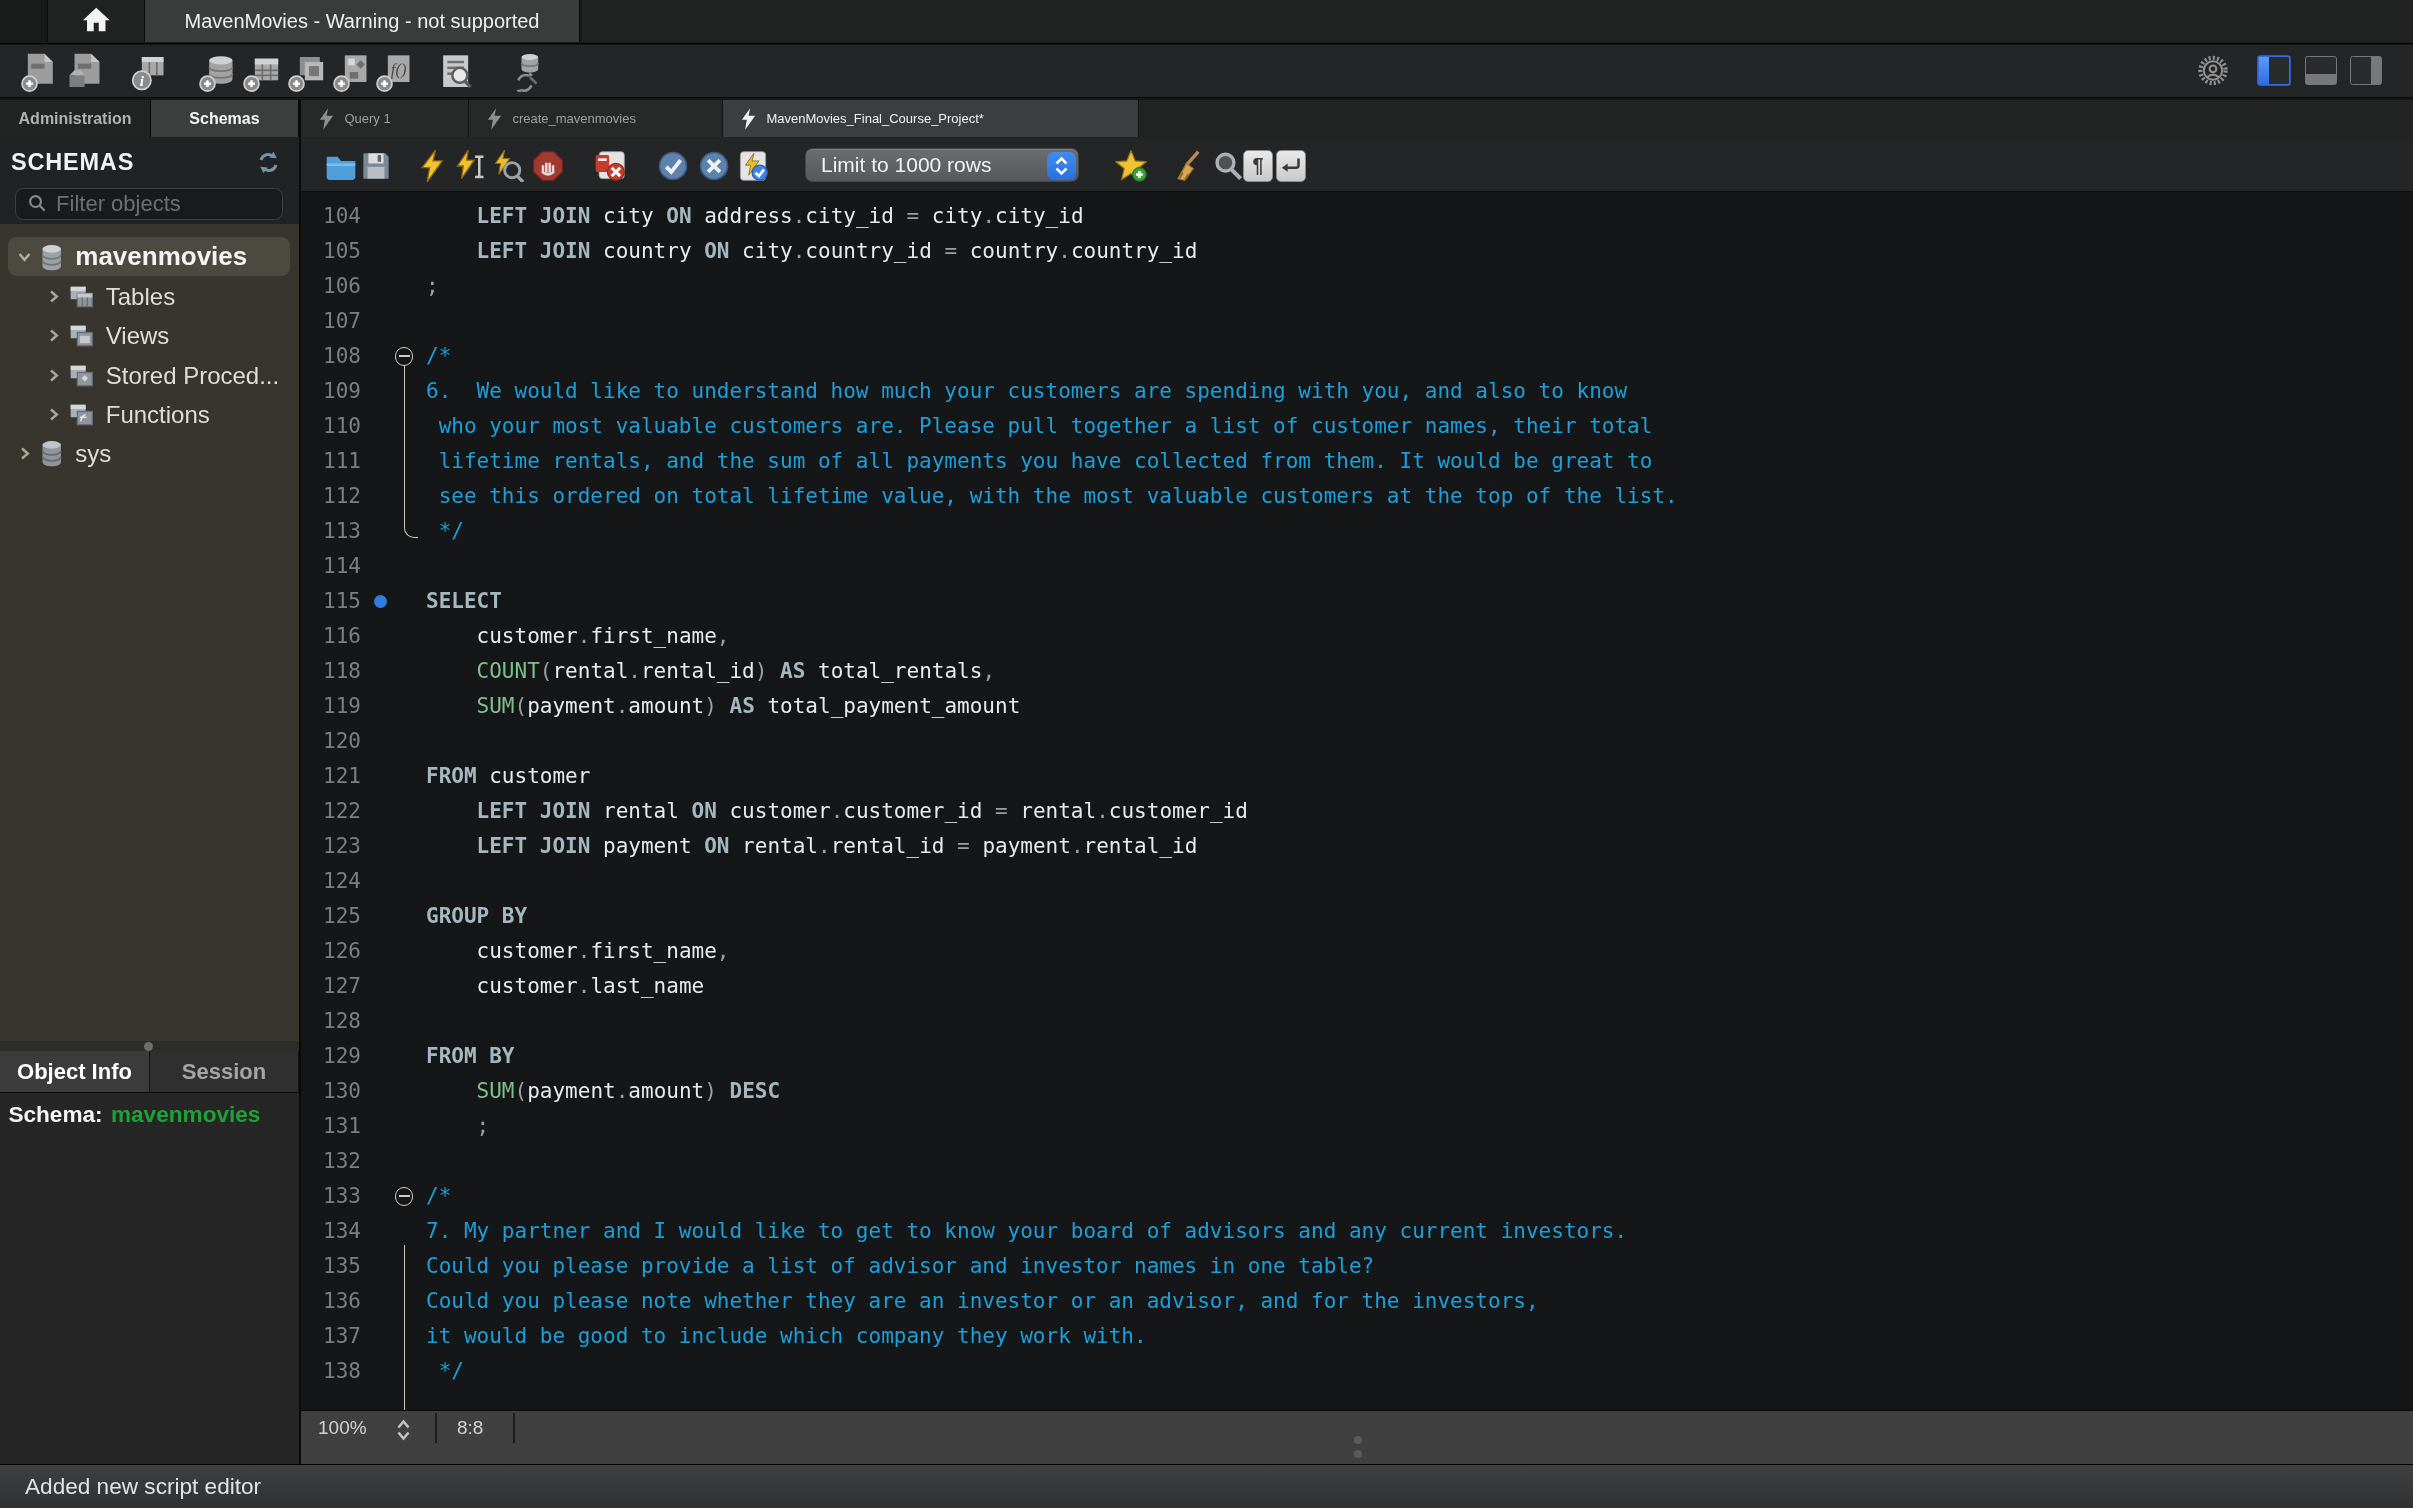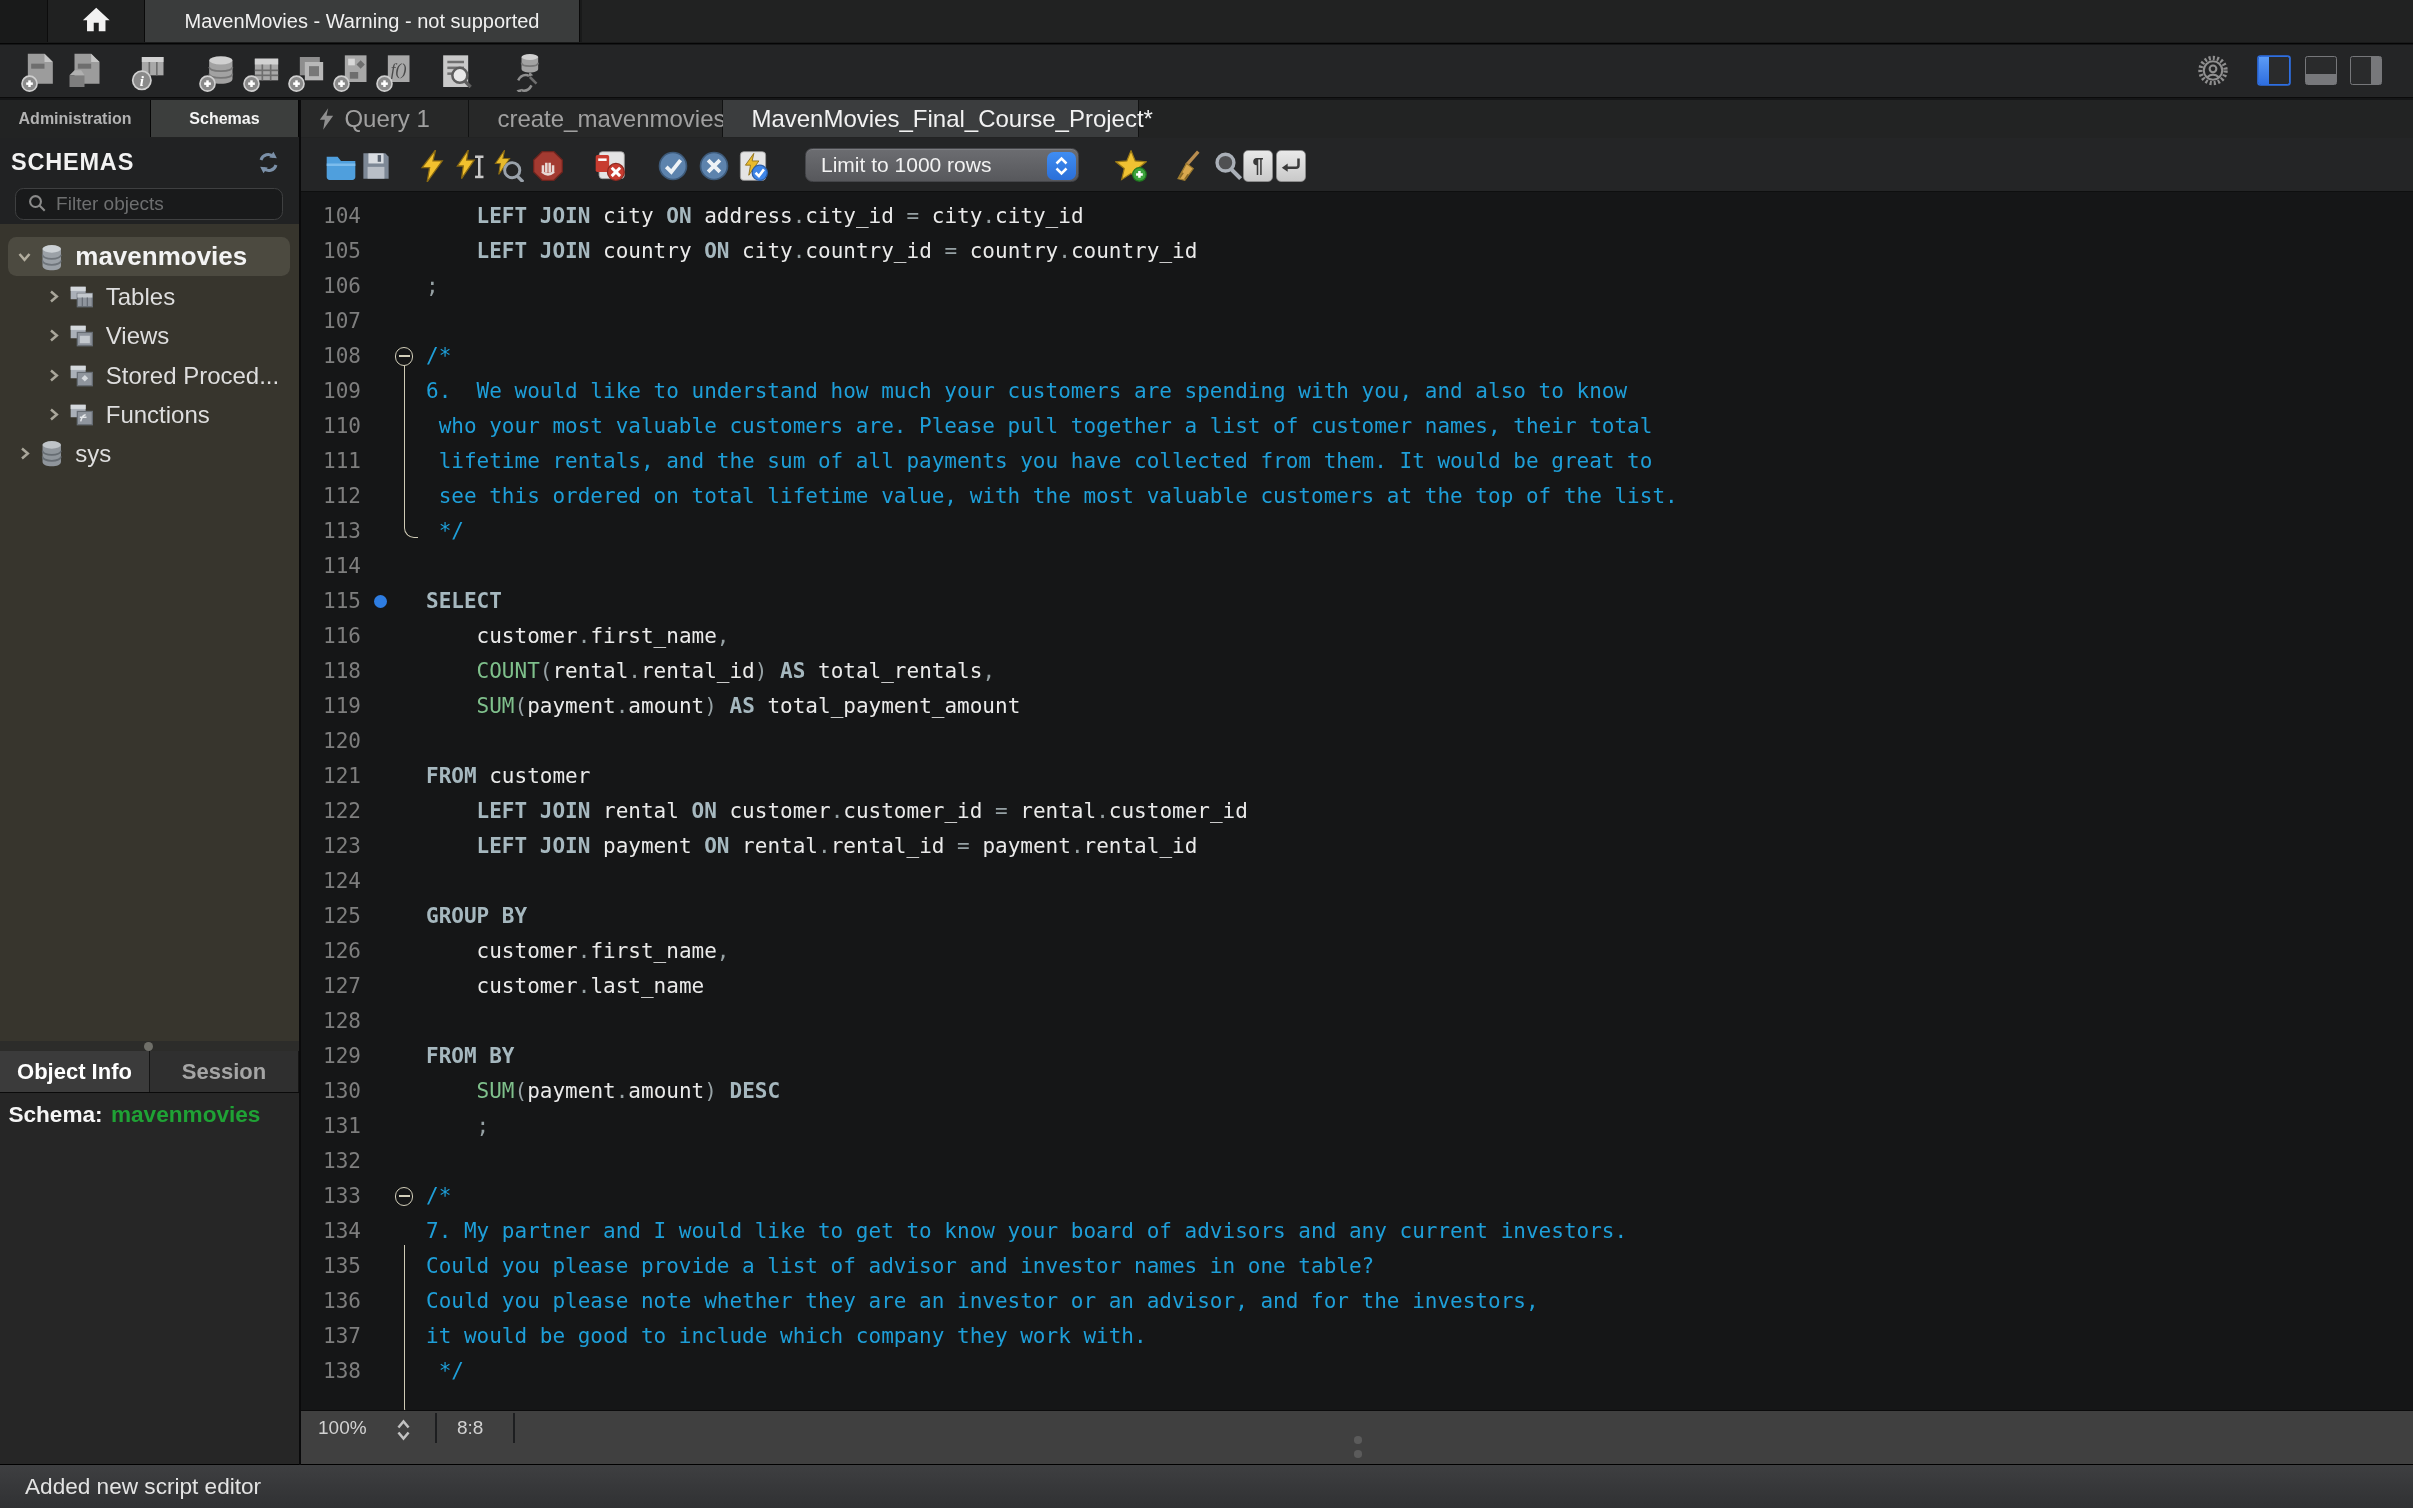--- a/index.html
+++ b/index.html
@@ -20,34 +20,34 @@
   .toggle-btn { position:absolute; top:11px; width:32px; height:28.5px; border:1.7px solid #76777a; border-radius:2.5px; background:#2a2b2c; }
   .toggle-btn.blue { border-color:#2e6fe3; box-shadow:0 0 0 0.8px #2e6fe3; }
   .toggle-fill-left { position:absolute; left:0; top:0; width:10px; height:100%; background:linear-gradient(#5b9bf5,#2f6fe0); }
   .toggle-fill-bottom { position:absolute; left:0; bottom:0; width:100%; height:9.2px; background:#77787b; }
   .toggle-fill-right { position:absolute; right:0; top:0; width:10px; height:100%; background:#77787b; }
 
   
   .tabbar { position:absolute; left:0; top:100px; width:2413px; height:39px; background:#222323; border-bottom:1.7px solid #070707; }
   .mode-tab { position:absolute; top:0; height:37px; display:flex; align-items:center; justify-content:center; font-size:16px; font-weight:bold; color:#b2b2b2; }
   .mode-tab.active { background:#3c3e3d; color:#f5f5f5; }
-  .ed-tab { position:absolute; top:0; height:37px; display:flex; align-items:center; gap:10px; padding-left:18.4px; font-size:24px; color:#a0a0a0; border-right:1.7px solid #111212; background:#272828; }
+  .ed-tab { position:absolute; top:0; height:37px; display:flex; align-items:center; gap:10px; padding-left:18.4px; font-size:13px; color:#a0a0a0; border-right:1.7px solid #111212; background:#272828; }
   .ed-tab.active { background:#3b3d3e; color:#f2f2f2; }
   .bolt-sm { width:15px; height:22px; }
 
   
   .sidebar { position:absolute; left:0; top:138px; width:299px; bottom:44px; background:#262626; }
   .vdivider { position:absolute; left:299px; top:100px; width:1.7px; height:1365px; background:#0a0a0b; z-index:50; }
   .schemas-header { position:absolute; left:0; top:0; width:100%; height:48px; background:#212223; display:flex; align-items:center; }
   .schemas-header .hdr { color:#f2f2f2; font-weight:bold; font-size:23.5px; letter-spacing:0.8px; margin-left:11px; }
   .refresh-btn { position:absolute; right:18.4px; top:11.7px; width:25px; height:25px; }
   .filter-wrap { position:absolute; left:0; top:48px; width:100%; height:39px; background:#212223; }
   .filter-box { position:absolute; left:15px; top:1.7px; width:268px; height:32px; background:#191a1b; border:1.7px solid #3f4041; border-radius:8.4px; display:flex; align-items:center; }
   .filter-box svg { margin-left:11.7px; }
-  .filter-box input { background:transparent; border:none; outline:none; color:#8b5cf6; font-size:19px; margin-left:10px; width:201px; font-family:"Liberation Sans",sans-serif; }
+  .filter-box input { background:transparent; border:none; outline:none; color:#8b5cf6; font-size:22px; margin-left:10px; width:201px; font-family:"Liberation Sans",sans-serif; }
   .filter-box input::placeholder { color:#6e6f70; }
   .tree { position:absolute; left:0; top:86px; width:100%; height:817px; background:#37352d; }
   .trow { position:absolute; left:0; width:100%; height:39px; display:flex; align-items:center; color:#dedede; font-size:24px; }
   .trow .sel { position:absolute; left:8.4px; right:9.2px; top:0; height:39px; background:#4c4a40; border-radius:8.4px; }
   .trow > * { position:relative; }
   .chev { width:18.4px; display:flex; justify-content:center; }
   .ticon { margin-left:6.7px; margin-right:11.7px; display:flex; }
   .lvl0 { padding-left:15px; }
   .lvl1 { padding-left:44px; }
   .trow.selrow .lbl { font-weight:bold; color:#f3f3f3; font-size:26px; }

